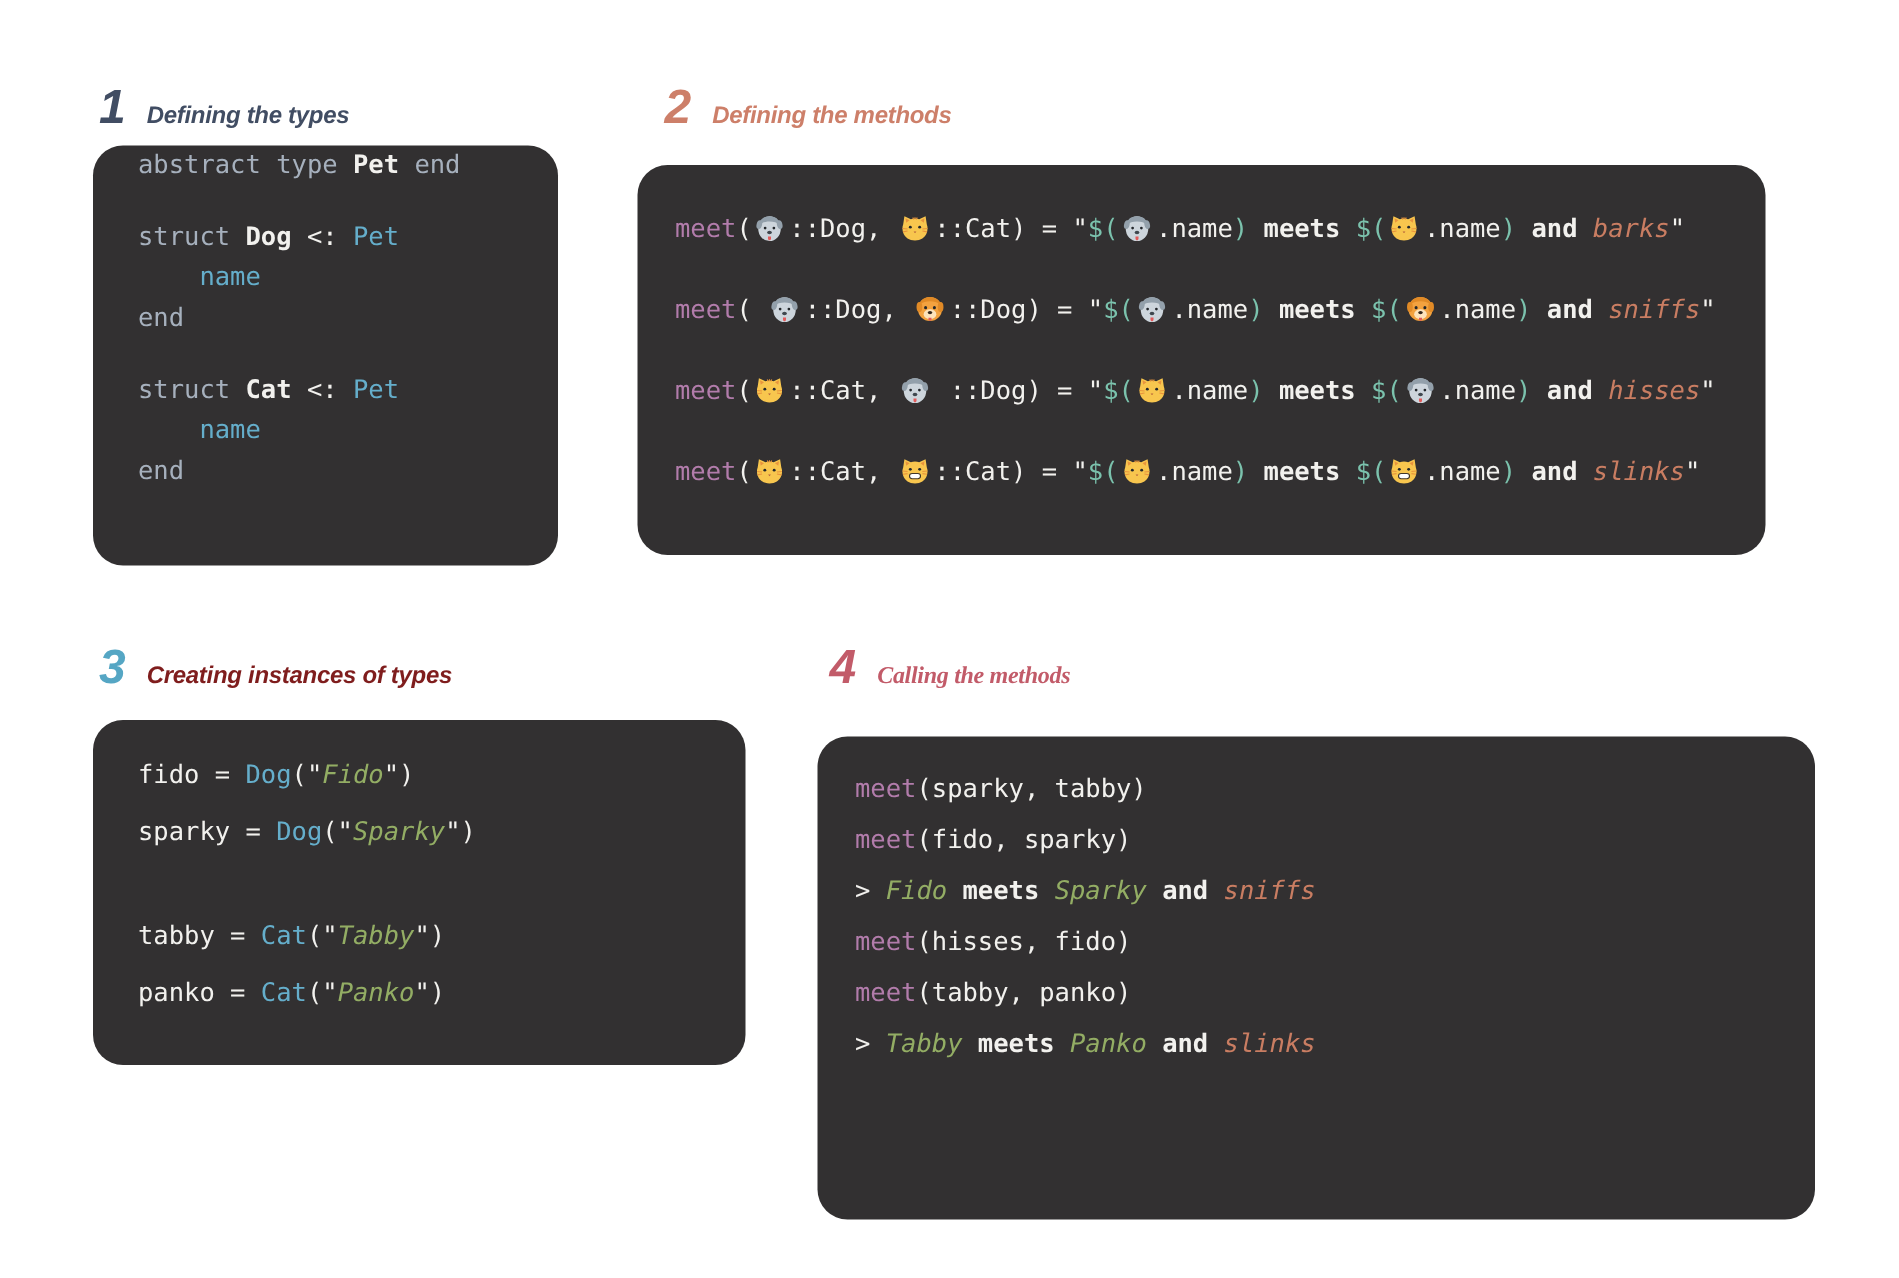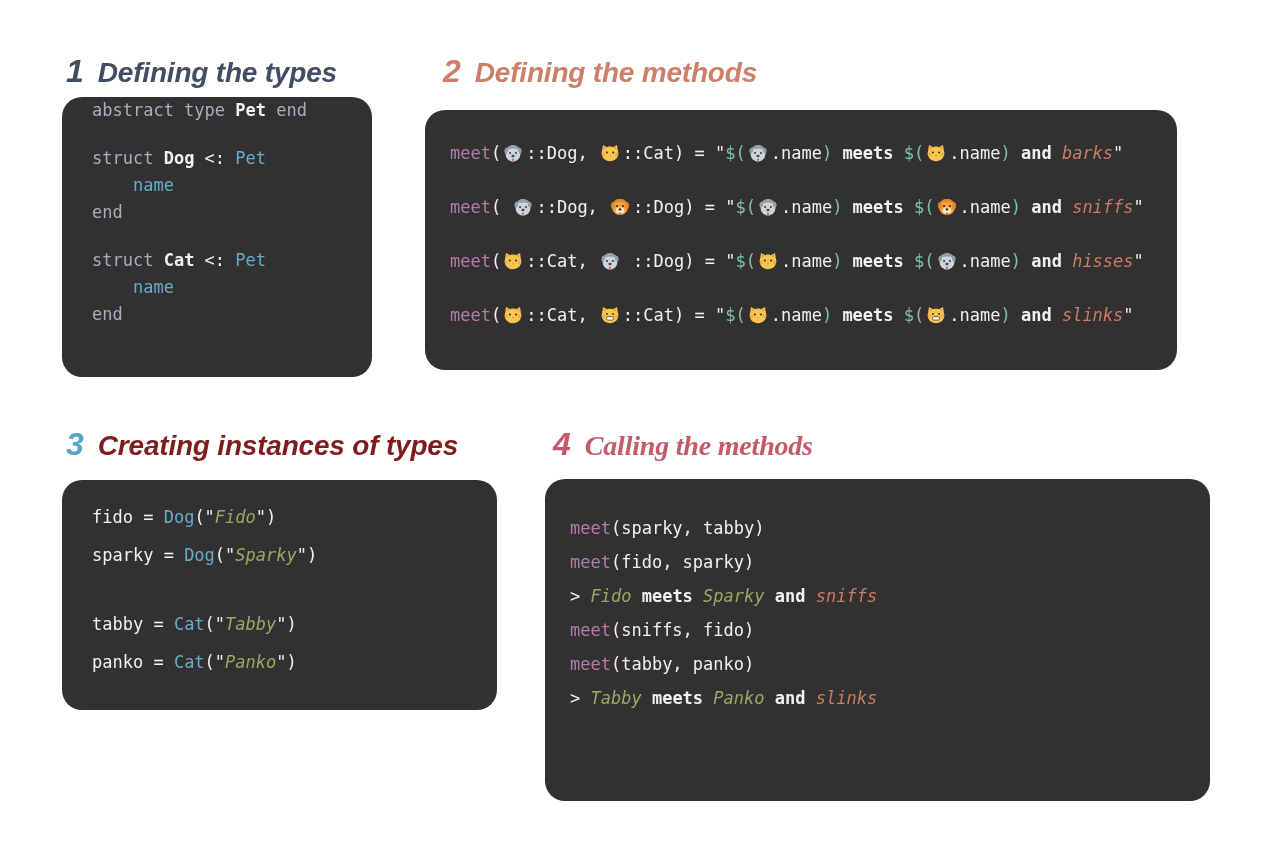--- a/index.html
+++ b/index.html
@@ -8,21 +8,21 @@
     width:1266px; height:852px; position:relative; overflow:hidden;
     font-family:"Liberation Sans", sans-serif;
     background:var(--page-bg,#ffffff);
   }
   .sec { position:absolute; }
   .hdr {
     display:flex; align-items:baseline; gap:15px; height:38px;
     font-style:italic; font-weight:bold;
   }
   .num { font-size:32px; letter-spacing:-1px; }
-  .title { font-size:28px; letter-spacing:-0.2px;text-align:center; }
+  .title { font-size:16px; letter-spacing:-0.2px;text-align:center; }
   .panel {
     background:var(--panel-bg,#323031);
     border-radius:20px;
     font-family:"DejaVu Sans Mono","Liberation Mono",monospace;
     font-size:17px;
   }
   .line { white-space:pre; }
   .stanza:last-child { margin-bottom:0; }
 
   .tk-w  { color:var(--code-white); }
@@ -53,21 +53,21 @@
   
   #sec-3 { left:62px; top:426px; width:435px; }
   #sec-3 .hdr { padding-left:4px; }
   #sec-3 .panel { margin-top:16px; height:230px; padding:18px 10px 0 30px; }
   #sec-3 .line { line-height:38px; }
   #sec-3 .stanza { margin-bottom:31px; }
 
   
   #sec-4 { left:545px; top:426px; width:665px; }
   #sec-4 .hdr { padding-left:8px; }
-  #sec-4 .panel { margin-top:15px; height:322px; padding:32px 10px 0 25px; }
+  #sec-4 .panel { margin-top:27px; height:322px; padding:18px 10px 0 25px; }
   #sec-4 .line { line-height:34px; }
 </style>
 </head>
 <body>
 
 <div id="canvas">
     <section class="sec" id="sec-1">
       <div class="hdr">
         <span class="num" style="color: rgb(65, 77, 99);">1</span>
         <span class="title" style="color: rgb(65, 77, 99);">Defining the types</span>
@@ -265,19 +265,19 @@
     <section class="sec" id="sec-4">
       <div class="hdr">
         <span class="num" style="color: rgb(194, 91, 105);">4</span>
         <span class="title" style="color: rgb(194, 91, 105); font-family: Liberation Serif, serif;">Calling the methods</span>
       </div>
       <div class="panel">
         <div class="stanza">
           <div class="line"><span class="tk-fn">meet</span><span class="tk-w">(sparky, tabby)</span></div>
           <div class="line"><span class="tk-fn">meet</span><span class="tk-w">(fido, sparky)</span></div>
           <div class="line"><span class="tk-w">&gt; </span><span class="tk-gr">Fido</span><span class="tk-wb"> meets </span><span class="tk-gr">Sparky</span><span class="tk-wb"> and </span><span class="tk-v">sniffs</span></div>
-          <div class="line"><span class="tk-fn">meet</span><span class="tk-w">(sniffs, fido)</span></div>
+          <div class="line"><span class="tk-fn">meet</span><span class="tk-w">(hisses, fido)</span></div>
           <div class="line"><span class="tk-fn">meet</span><span class="tk-w">(tabby, panko)</span></div>
           <div class="line"><span class="tk-w">&gt; </span><span class="tk-gr">Tabby</span><span class="tk-wb"> meets </span><span class="tk-gr">Panko</span><span class="tk-wb"> and </span><span class="tk-v">slinks</span></div>
         </div>
       </div>
     </section>
   </div>
 
 </body></html>

